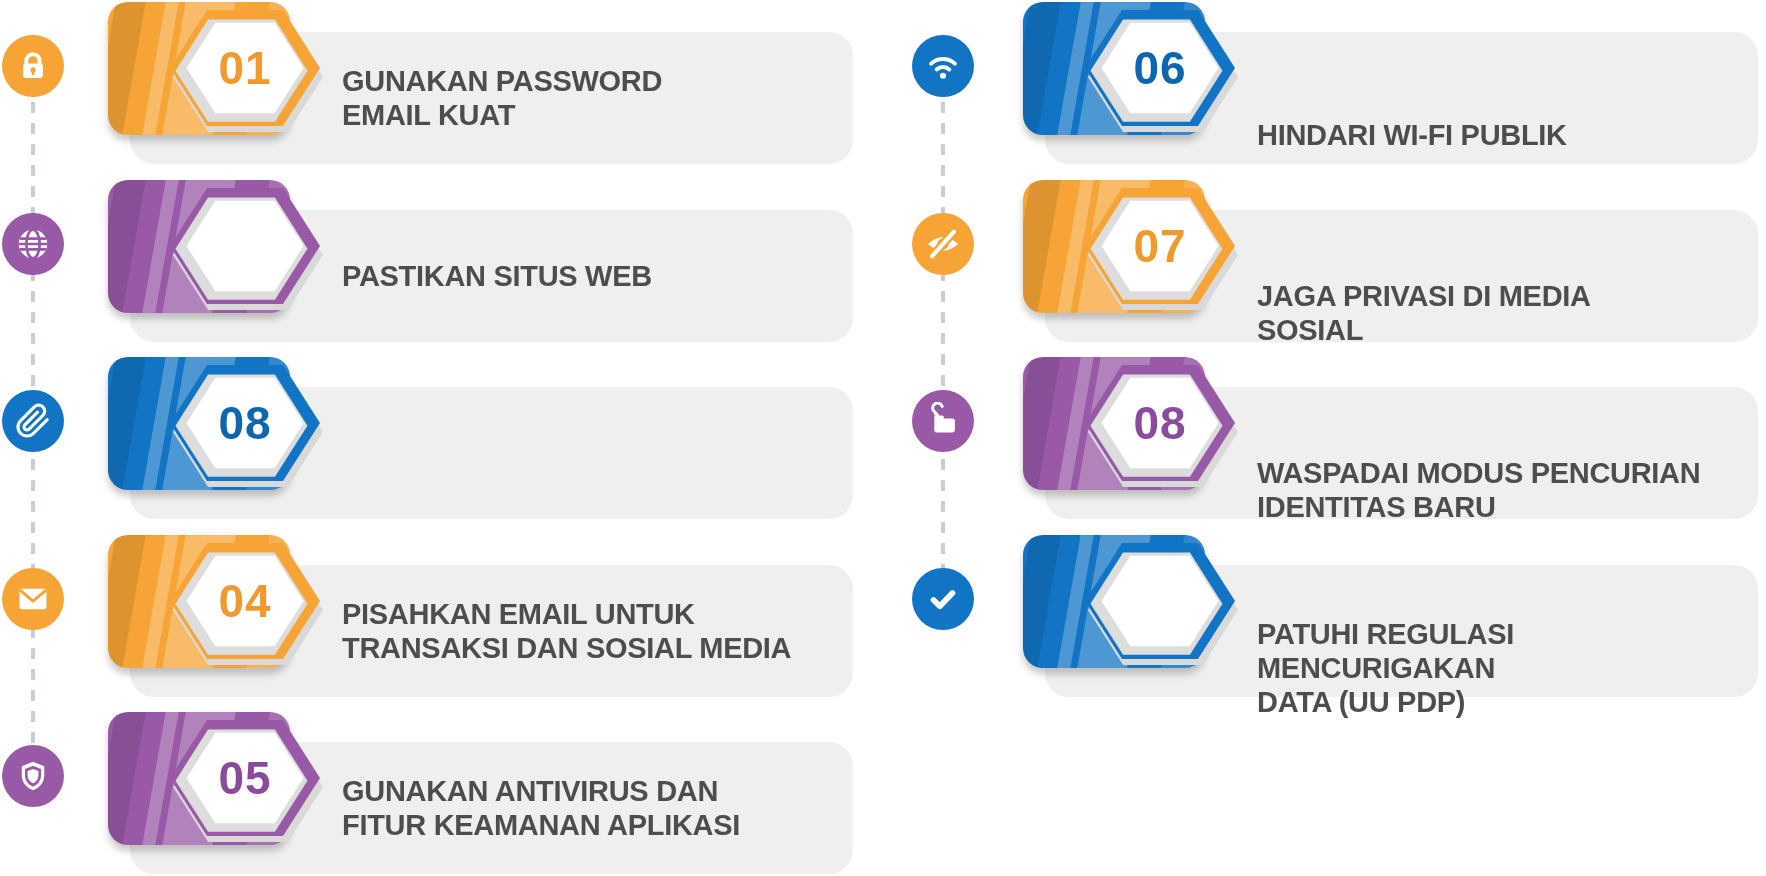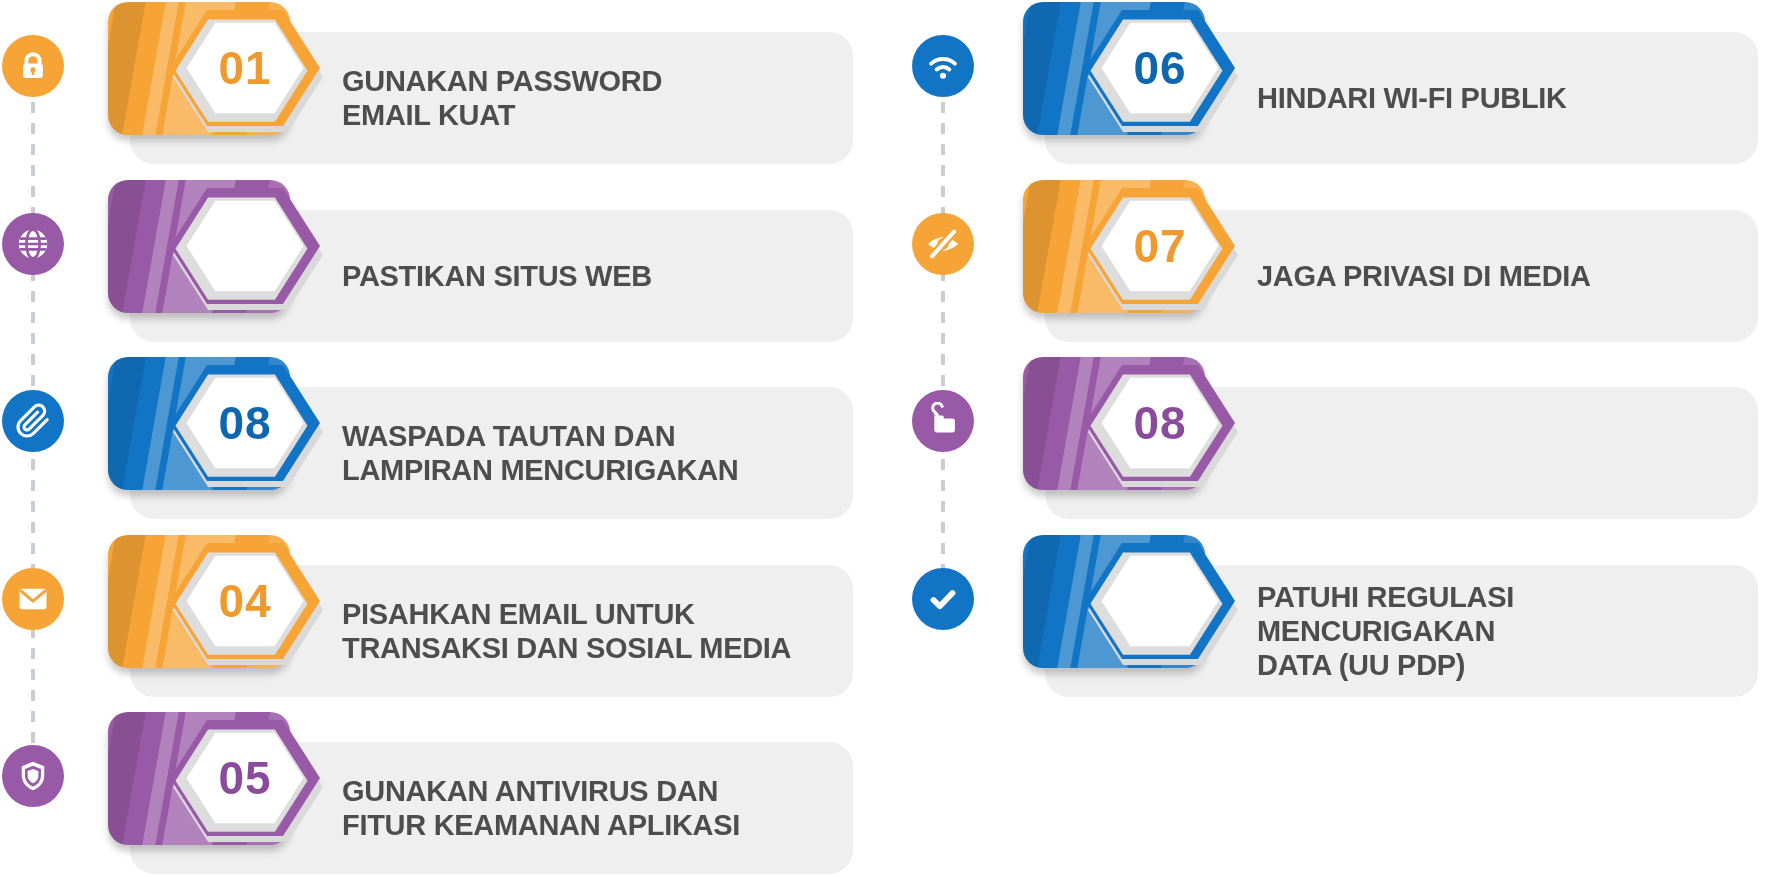--- a/index.html
+++ b/index.html
@@ -44,21 +44,21 @@
   .hex{position:absolute;left:57px;top:2px;z-index:3;}
   .num{position:absolute;left:77px;top:36px;width:120px;height:60px;z-index:4;
     display:flex;align-items:center;justify-content:center;
     font-size:46px;font-weight:bold;letter-spacing:1px;color:var(--numc);}
 
   .title{position:absolute;left:234px;top:30px;height:132px;z-index:2;
     display:flex;flex-direction:column;justify-content:center;
     font-weight:bold;font-size:29px;line-height:34px;letter-spacing:-.3px;
     color:var(--text);}
   .col-l .title{width:511px;}
-  .col-r .title{width:501px;}
+  .col-r .title{width:501px;margin-top:37px;}
   .title span:empty{display:none;}
 </style>
 </head>
 <body>
 
 <div class="stage">
 
   <div class="rail" style="left:31px;top:60px;height:720px"></div>
   <div class="rail" style="left:941px;top:60px;height:540px"></div>
 
@@ -116,24 +116,20 @@
       </div>
     <svg class="hex" width="160" height="128" viewBox="0 0 160 128">
       <g transform="translate(5,6)">
         <polygon points="0,58 37,0 113,0 150,58 113,116 37,116" fill="var(--hex-shadow)" transform="translate(3,9)"></polygon>
         <polygon points="0,58 37,0 113,0 150,58 113,116 37,116" fill="var(--c)"></polygon>
         <polygon points="0,58 37,0 113,0 150,58 113,116 37,116" fill="var(--hex-shadow2)" transform="translate(75,58) scale(0.88) translate(-79,-55)"></polygon>
         <polygon points="0,58 37,0 113,0 150,58 113,116 37,116" fill="#ffffff" transform="translate(75,58) scale(0.78) translate(-75,-58)"></polygon>
       </g>
     </svg>
     <div class="num">08</div>
-    <div class="title">
-      <span>WASPADA TAUTAN DAN</span>
-      <span>LAMPIRAN MENCURIGAKAN</span>
-    </div>
   </div>
 
   <div class="item col-l theme-orange" style="top:535px">
     <div class="panel"></div>
     <div class="banner">
         <i class="s0"></i>
         <i class="s1"></i>
         <i class="s2"></i>
         <i class="s3"></i>
       </div>
@@ -210,40 +206,45 @@
       <g transform="translate(5,6)">
         <polygon points="0,58 37,0 113,0 150,58 113,116 37,116" fill="var(--hex-shadow)" transform="translate(3,9)"></polygon>
         <polygon points="0,58 37,0 113,0 150,58 113,116 37,116" fill="var(--c)"></polygon>
         <polygon points="0,58 37,0 113,0 150,58 113,116 37,116" fill="var(--hex-shadow2)" transform="translate(75,58) scale(0.88) translate(-79,-55)"></polygon>
         <polygon points="0,58 37,0 113,0 150,58 113,116 37,116" fill="#ffffff" transform="translate(75,58) scale(0.78) translate(-75,-58)"></polygon>
       </g>
     </svg>
     <div class="num">07</div>
     <div class="title">
       <span>JAGA PRIVASI DI MEDIA</span>
+      <span>SOSIAL</span>
     </div>
   </div>
 
   <div class="item col-r theme-purple" style="top:357px">
     <div class="panel"></div>
     <div class="banner">
         <i class="s0"></i>
         <i class="s1"></i>
         <i class="s2"></i>
         <i class="s3"></i>
       </div>
     <svg class="hex" width="160" height="128" viewBox="0 0 160 128">
       <g transform="translate(5,6)">
         <polygon points="0,58 37,0 113,0 150,58 113,116 37,116" fill="var(--hex-shadow)" transform="translate(3,9)"></polygon>
         <polygon points="0,58 37,0 113,0 150,58 113,116 37,116" fill="var(--c)"></polygon>
         <polygon points="0,58 37,0 113,0 150,58 113,116 37,116" fill="var(--hex-shadow2)" transform="translate(75,58) scale(0.88) translate(-79,-55)"></polygon>
         <polygon points="0,58 37,0 113,0 150,58 113,116 37,116" fill="#ffffff" transform="translate(75,58) scale(0.78) translate(-75,-58)"></polygon>
       </g>
     </svg>
     <div class="num">08</div>
+    <div class="title">
+      <span>WASPADAI MODUS PENCURIAN</span>
+      <span>IDENTITAS BARU</span>
+    </div>
   </div>
 
   <div class="item col-r theme-blue" style="top:535px">
     <div class="panel"></div>
     <div class="banner">
         <i class="s0"></i>
         <i class="s1"></i>
         <i class="s2"></i>
         <i class="s3"></i>
       </div>

